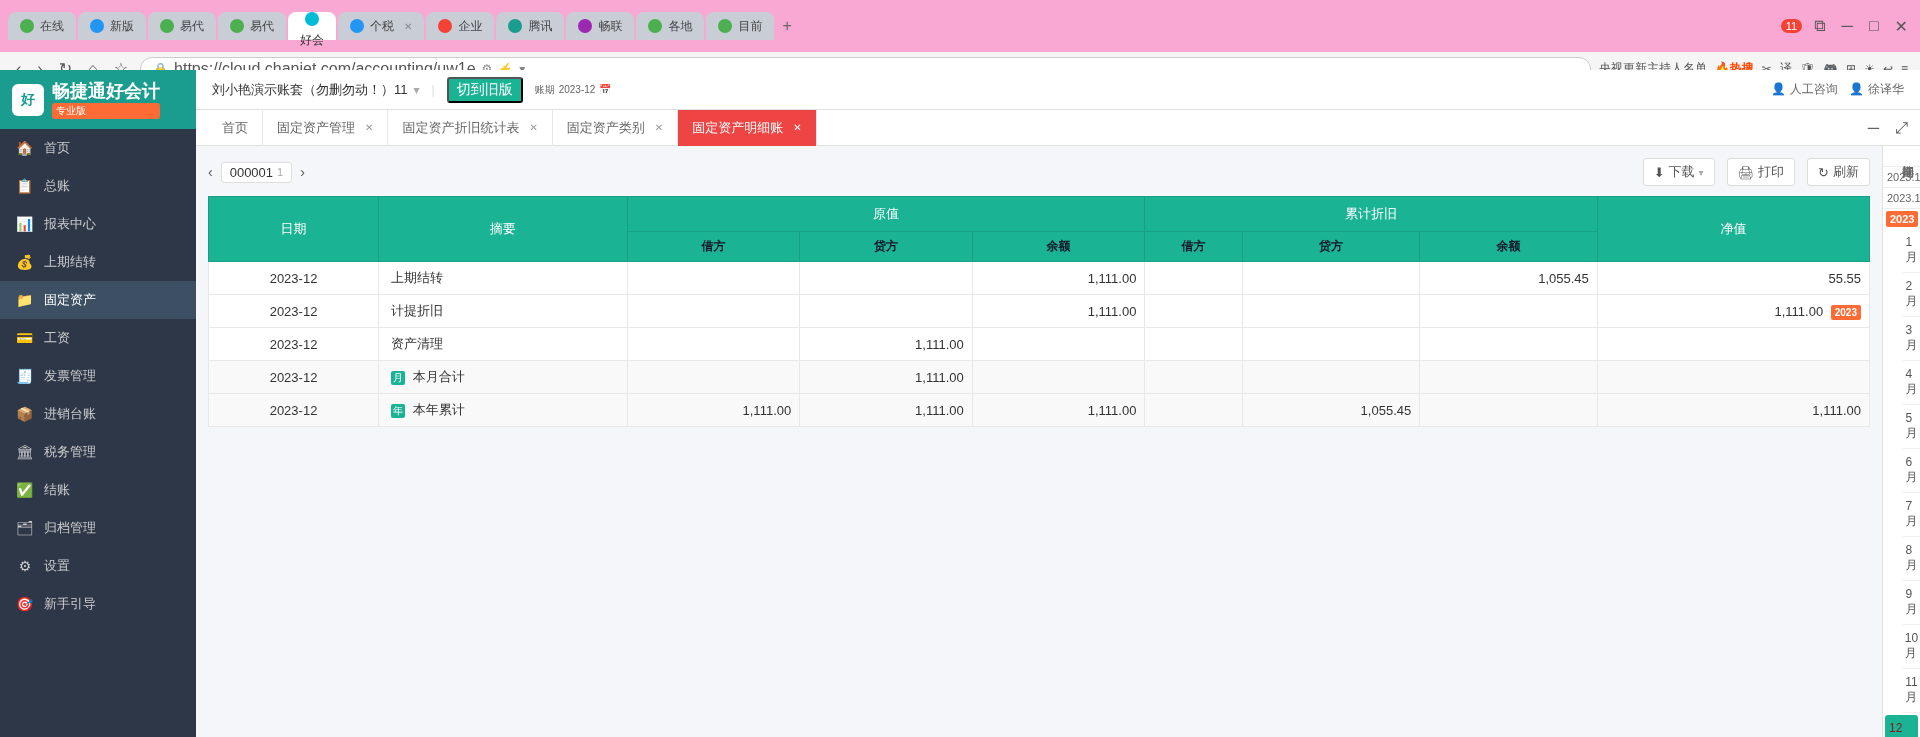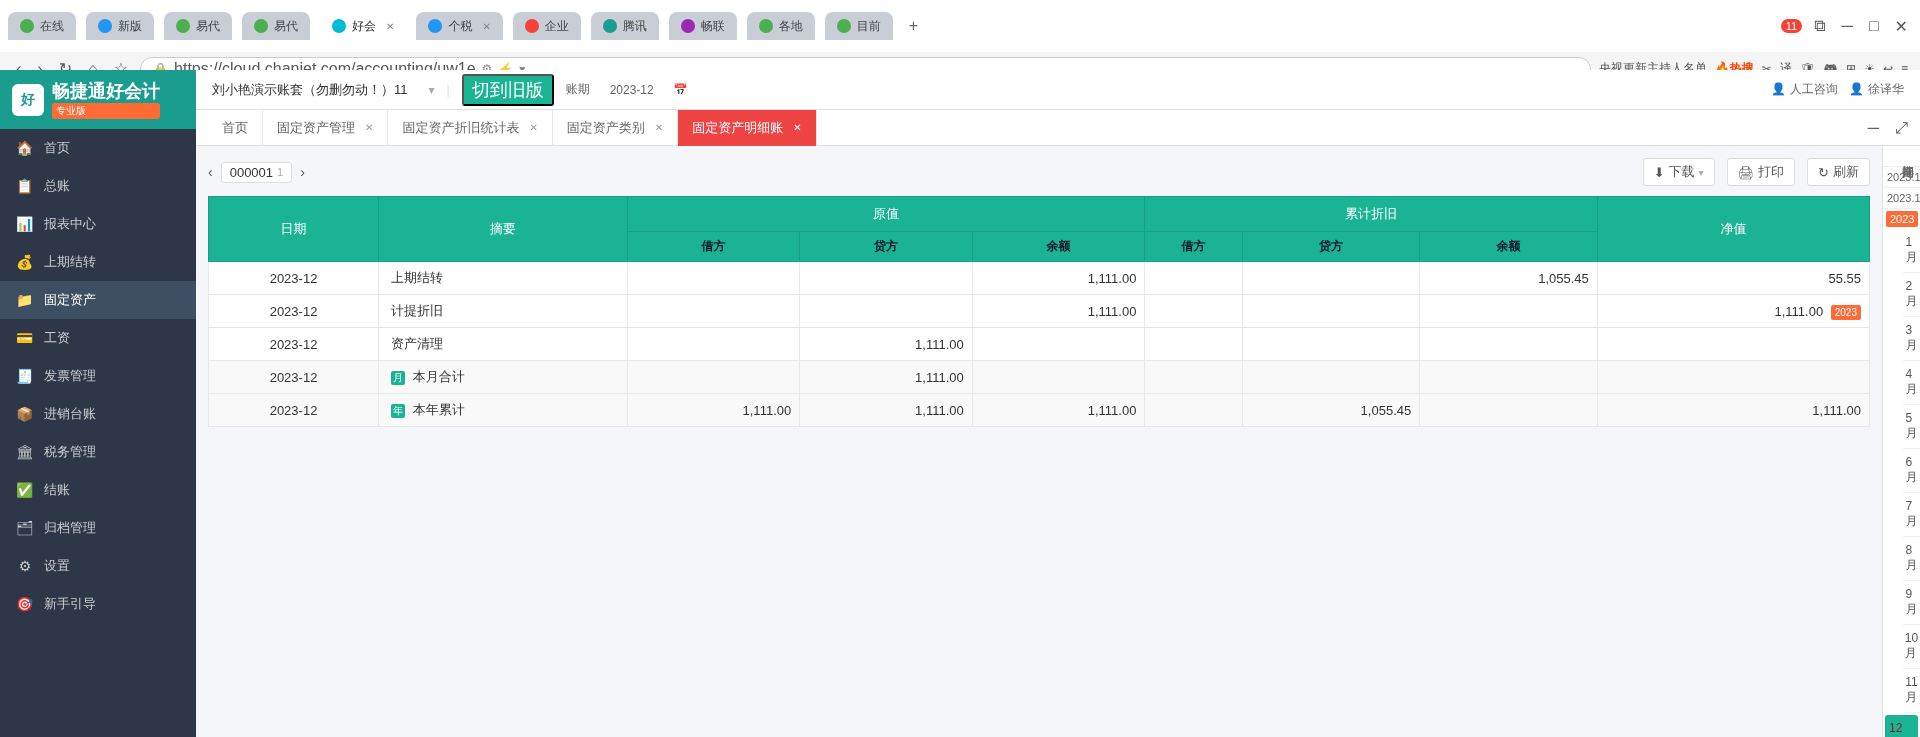--- a/index.html
+++ b/index.html
@@ -1,22 +1,22 @@
 <!DOCTYPE html>
 <html><head>
   <meta charset="utf-8">
   <style>
     * { margin: 0; padding: 0; box-sizing: border-box; }
     body { font-family: 'Microsoft YaHei', Arial, sans-serif; font-size: 12px; background: #f0f0f0; width: 1920px; height: 737px; overflow: hidden; }
 
     
     .browser-chrome { background: #dee1e6; height: 70px; }
-    .tab-bar { display: flex; align-items: center; height: 52px; background: #ffffff; padding: 0 8px; gap: 10px; }
+    .tab-bar { display: flex; align-items: center; height: 52px; background: #f9a8d4; padding: 0 8px; gap: 2px; }
     .tab { display: flex; align-items: center; height: 28px; padding: 0 12px; border-radius: 8px 8px 0 0; font-size: 12px; cursor: pointer; gap: 6px; background: #c8cdd6; color: #444; max-width: 160px; }
-    .tab.active { background: #fff; color: #333; }
+    .tab.active { background: #fff; color: #333; flex-direction: column; }
     .tab-close { margin-left: 4px; color: #888; font-size: 10px; cursor: pointer; }
     .tab-add { background: none; border: none; font-size: 16px; color: #666; cursor: pointer; padding: 0 6px; }
 
     .nav-bar { display: flex; align-items: center; height: 34px; background: #f5f5f5; padding: 0 12px; gap: 8px; border-bottom: 1px solid #ddd; }
     .nav-btn { background: none; border: none; cursor: pointer; font-size: 16px; color: #555; padding: 0 4px; }
     .url-bar { flex: 1; height: 24px; background: #fff; border: 1px solid #ccc; border-radius: 12px; padding: 0 12px; font-size: 12px; color: #333; display: flex; align-items: center; gap: 6px; }
     .url-text { font-size: 16px; color: #555; }
     .nav-right { display: flex; align-items: center; gap: 8px; color: #555; font-size: 12px; }
     .hot-search { color: #ff4400; font-weight: bold; font-size: 12px; }
 
@@ -32,23 +32,23 @@
     .sidebar-nav { flex: 1; overflow-y: auto; }
     .sidebar-item { display: flex; align-items: center; padding: 10px 16px; color: #ccc; cursor: pointer; gap: 10px; font-size: 13px; }
     .sidebar-item.active { background: #3d4f63; color: #fff; }
     .sidebar-item-icon { width: 18px; height: 18px; display: flex; align-items: center; justify-content: center; font-size: 14px; flex-shrink: 0; }
 
     
     .main-content { flex: 1; display: flex; flex-direction: column; background: #f5f6fa; overflow: hidden; }
 
     
     .top-bar { display: flex; align-items: center; padding: 0 16px; height: 40px; background: #fff; border-bottom: 1px solid #e0e0e0; gap: 12px; }
-    .company-selector { display: flex; align-items: center; gap: 21px; font-size: 13px; color: #333; cursor: pointer; }
-    .period-tag { background: #1ab394; color: #fff; padding: 2px 8px; border-radius: 3px; font-size: 18px; cursor: pointer; }
-    .accounting-period { font-size: 12px; color: #666; display: flex; align-items: center; gap: 20px; }
+    .company-selector { display: flex; align-items: center; gap: 6px; font-size: 13px; color: #333; cursor: pointer; }
+    .period-tag { background: #1ab394; color: #fff; padding: 2px 8px; border-radius: 3px; font-size: 14px; cursor: pointer; }
+    .accounting-period { font-size: 10px; color: #666; display: flex; align-items: center; gap: 4px; }
     .top-bar-right { margin-left: auto; display: flex; align-items: center; gap: 12px; color: #666; font-size: 12px; }
 
     
     .page-tabs { display: flex; align-items: center; padding: 0; background: #fff; border-bottom: 1px solid #e0e0e0; height: 36px; padding-left: 12px; }
     .page-tab { display: flex; align-items: center; padding: 0 14px; height: 36px; font-size: 13px; color: #666; cursor: pointer; gap: 6px; border-right: 1px solid #e8e8e8; }
     .page-tab.active { color: #fff; background: #ef4444; }
     .page-tab-close { font-size: 10px; color: #999; margin-left: 4px; }
     .page-tab.active .page-tab-close { color: #fff; }
 
     
@@ -75,21 +75,21 @@
     .table-body td.amount { text-align: right; padding-right: 8px; }
     .summary-row { background: #f9f9f9; }
     .row-icon { display: inline-block; width: 14px; height: 14px; background: #1ab394; color: #fff; border-radius: 2px; font-size: 10px; text-align: center; line-height: 14px; margin-right: 4px; }
 
     
     .right-panel { width: 38px; background: #fff; border-left: 1px solid #e0e0e0; display: flex; flex-direction: column; }
     .right-panel-header { writing-mode: vertical-rl; padding: 10px 4px; font-size: 12px; color: #666; text-align: center; cursor: pointer; border-bottom: 1px solid #eee; }
     .period-list { flex: 1; display: flex; flex-direction: column; overflow: auto; }
     .period-item { display: flex; align-items: center; justify-content: center; padding: 6px 4px; font-size: 12px; color: #555; cursor: pointer; border-bottom: 1px solid #f0f0f0; writing-mode: horizontal-tb; margin-left: 20px; }
     .period-item.active { background: #1ab394; color: #7f1d1d; border-radius: 3px; margin: 2px; }
-    .period-year { background: #ff6b35; color: #fff; font-size: 11px; padding: 2px 4px; border-radius: 2px; cursor: pointer; }
+    .period-year { background: #ff6b35; color: #fff; font-size: 11px; padding: 2px 4px; border-radius: 2px; cursor: pointer; font-weight: bold; }
   </style>
 </head>
 <body>
 
 <div class="browser-chrome">
 
   <div class="tab-bar">
     <div class="tab">
       <span style="width:14px;height:14px;background:#4caf50;border-radius:50%;display:inline-block;flex-shrink:0;"></span>
       <span>在线</span>

